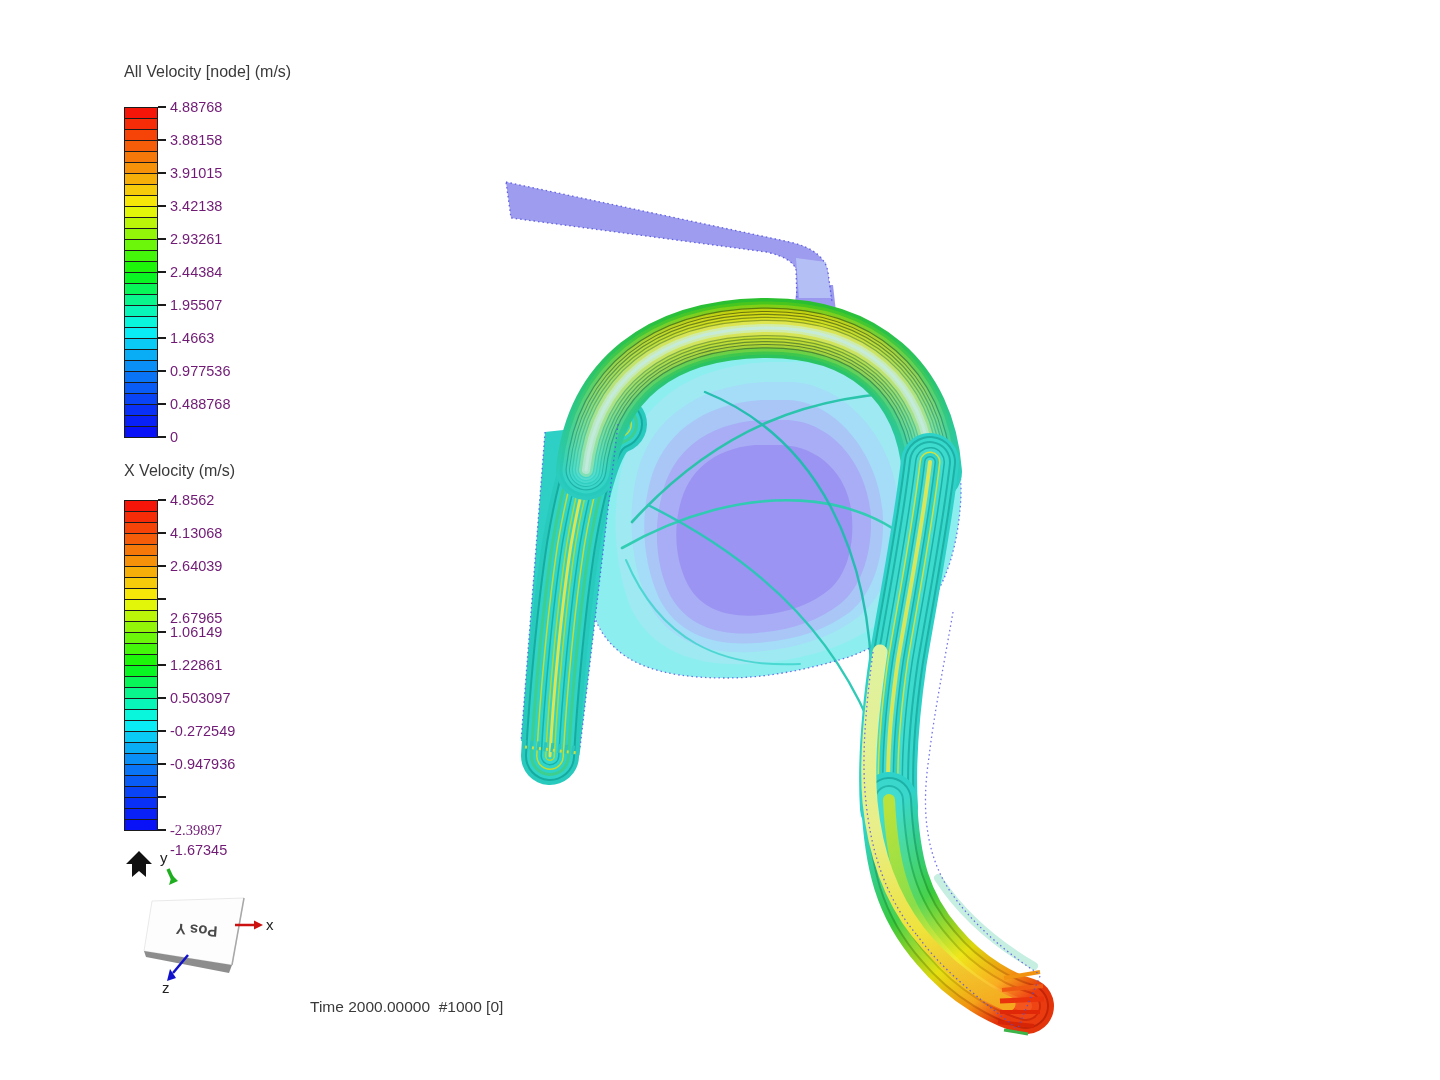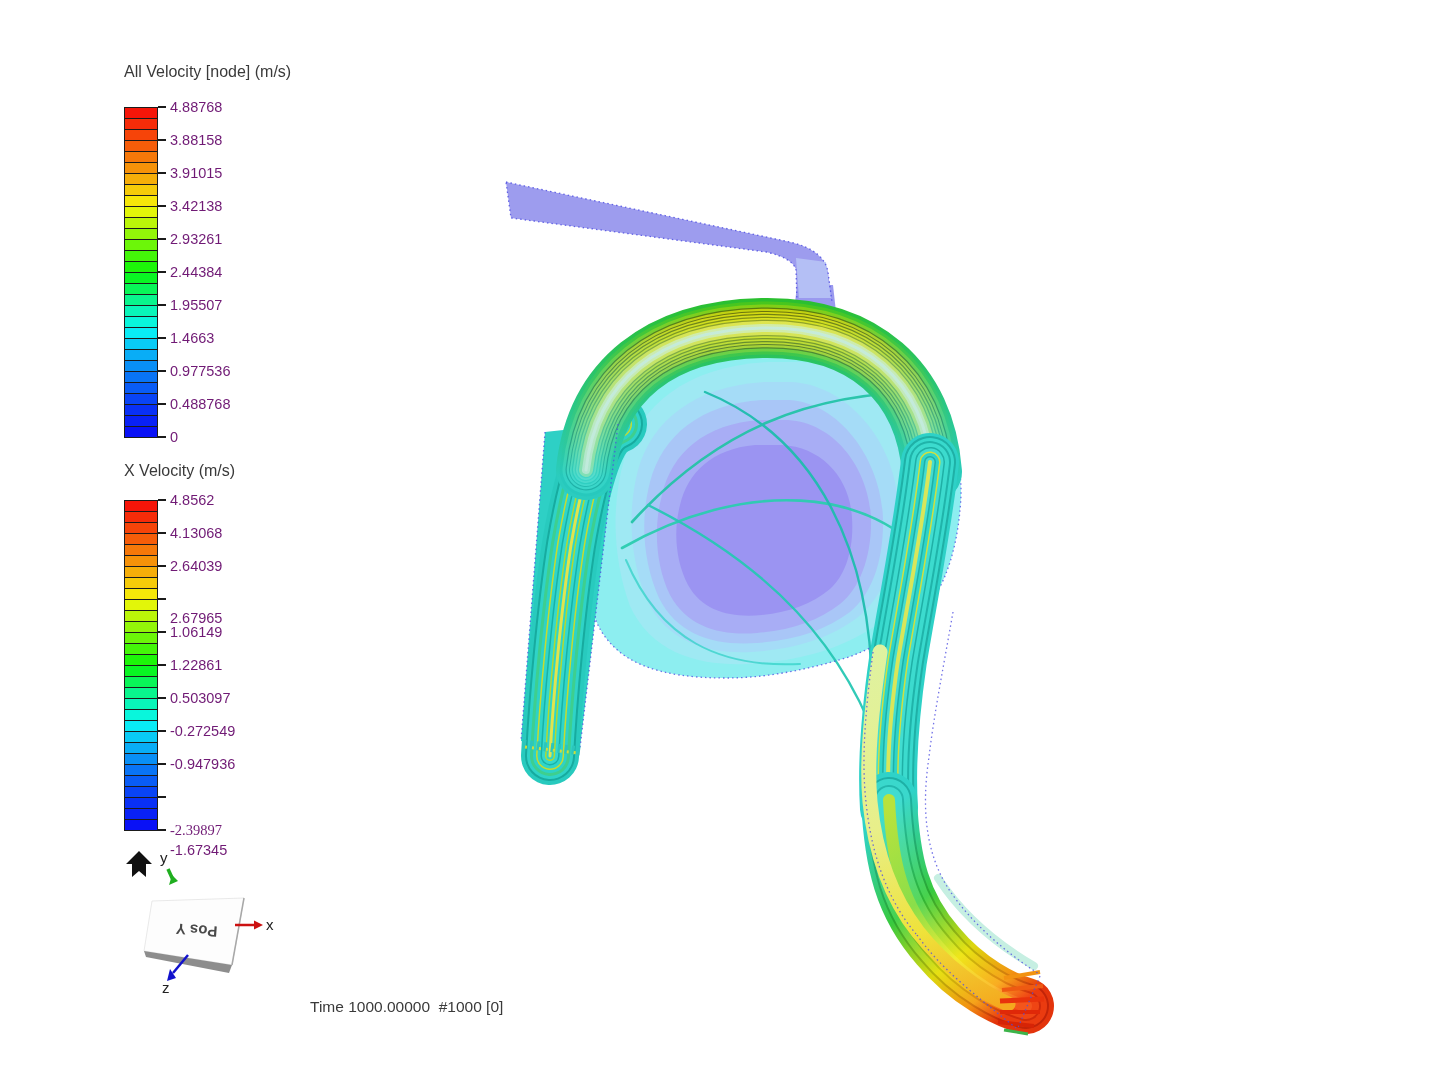--- a/index.html
+++ b/index.html
@@ -404,15 +404,15 @@
     </g>
     <text x="148" y="85" font-size="15" fill="#222">x</text>
 
     <g>
       <line x1="70" y1="110" x2="55" y2="128" stroke="#1111cc" stroke-width="2.5"></line>
       <polygon points="58,133 49,136 52,124" fill="#1111cc"></polygon>
     </g>
     <text x="44" y="148" font-size="15" fill="#222">z</text>
   </svg>
 
-  <div class="time-label">Time 1000.00000  #1000 [0]</div>
+  <div class="time-label">Time 2000.00000  #1000 [0]</div>
 
 </div>
 
 </body></html>

